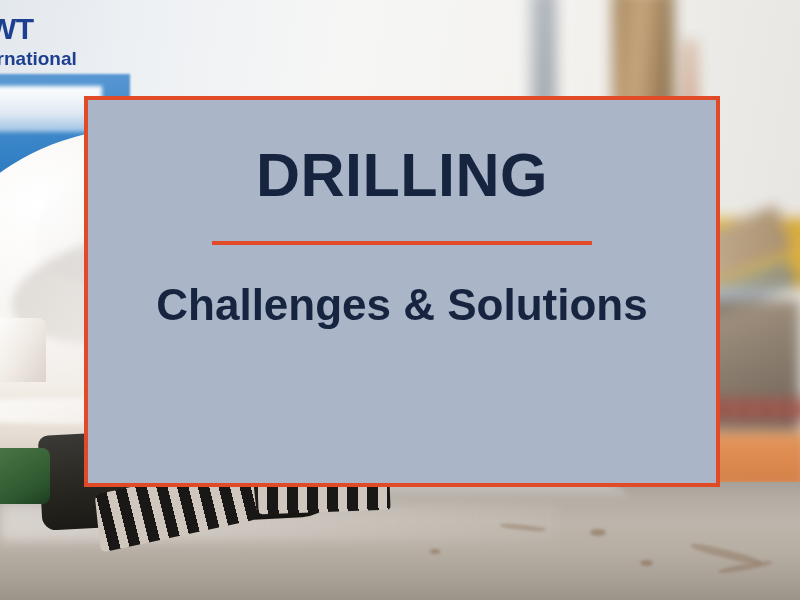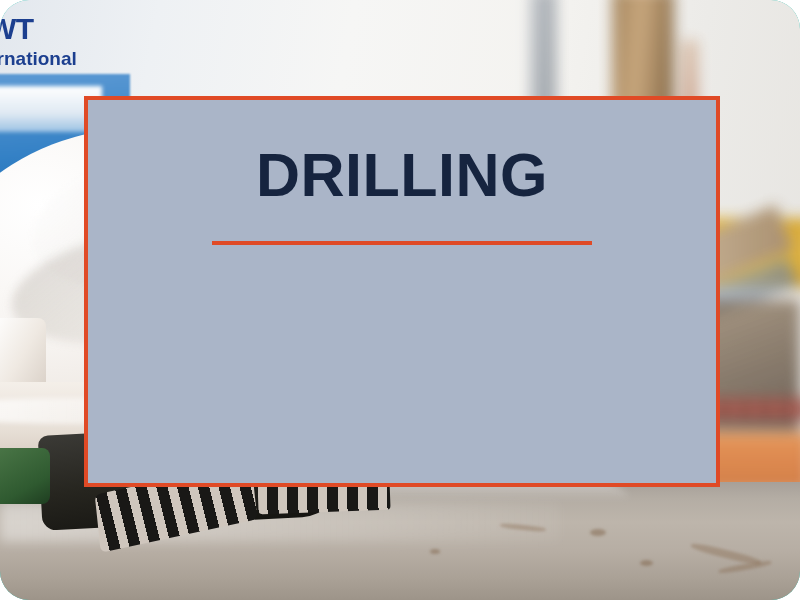--- a/index.html
+++ b/index.html
@@ -11,21 +11,20 @@
   body {
     font-family: "Liberation Sans", sans-serif;
   }
 
   #slide {
     position: relative;
     width: 800px;
     height: 600px;
     overflow: hidden;
     background: #14b8a6;
-    border-radius: 29px;
   }
 
   
   .photo {
     position: absolute;
     inset: 0;
     overflow: hidden;
   }
 
   
@@ -411,16 +410,17 @@
   </div>
 
   <div class="card">
 
     <div class="card-title">
       <span class="line1">DRILLING</span>
     </div>
 
     <div class="card-rule"></div>
 
+    <div class="card-subtitle">Challenges &amp; Solutions</div>
 
   </div>
 
 </div>
 
 </body></html>

